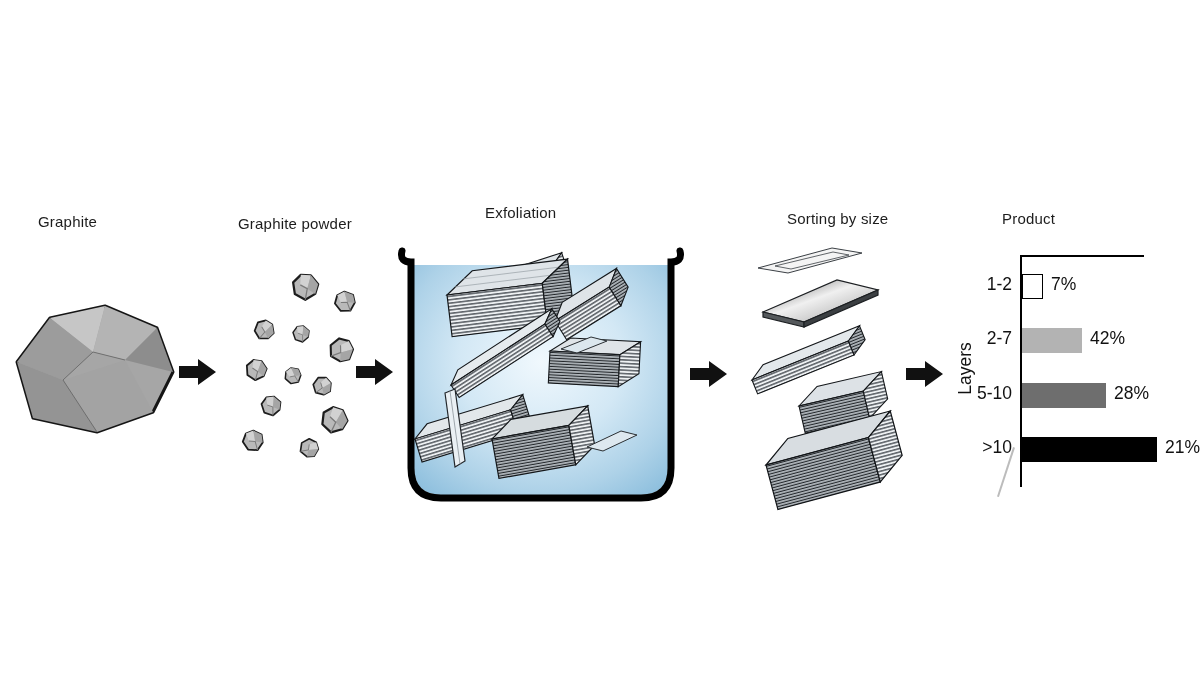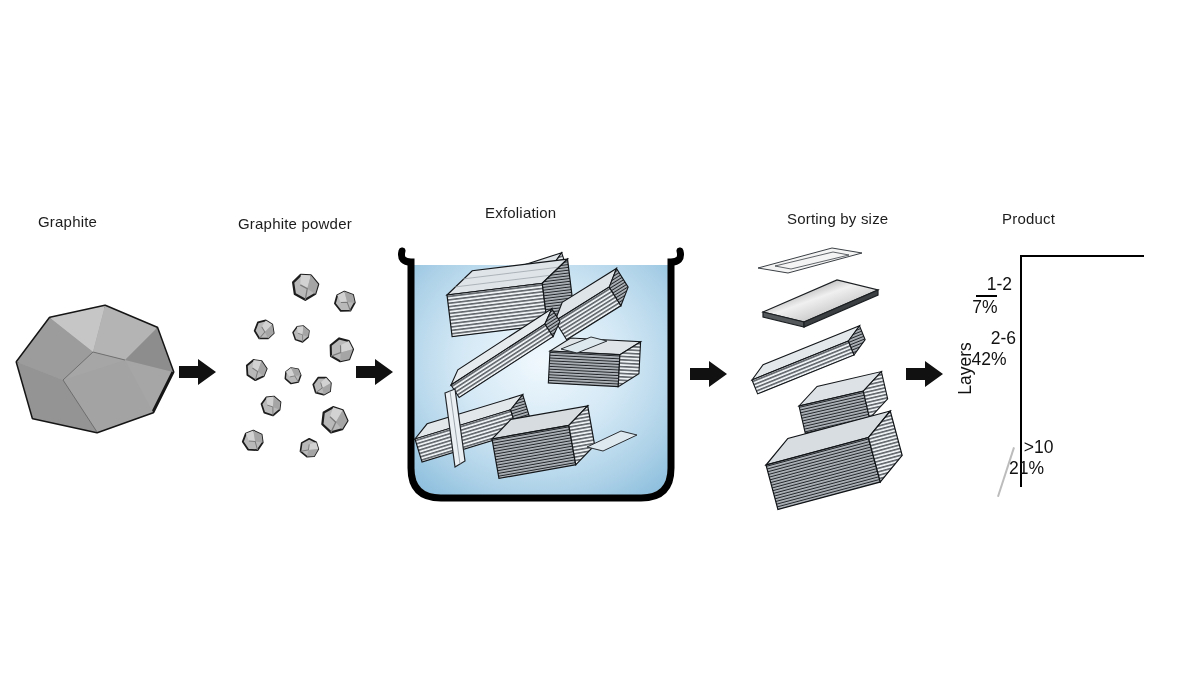--- a/index.html
+++ b/index.html
@@ -8,21 +8,21 @@
     position:relative; width:1200px; height:676px; background:#ffffff;
     font-family:"Liberation Sans", sans-serif; color:#1a1a1a; overflow:hidden;
   }
   .abs { position:absolute; }
   .step-label {
     position:absolute; font-size:15px; font-weight:500; letter-spacing:.2px;
     color:#1c1c1c; white-space:nowrap;
   }
   
   .chart { position:absolute; }
-  .crow { position:absolute; left:0; display:flex; align-items:center; height:26px;flex-direction:column; }
+  .crow { position:absolute; left:0; display:flex; align-items:flex-start; height:26px; }
   .cat { width:62px; text-align:right; font-size:17.5px; color:#111; }
   .bar { margin-left:10px; height:25px; }
   [data-bar="0"] { border:1.6px solid #000; }
   .pct { margin-left:8px; font-size:17.5px; color:#111; }
   .axis-v { position:absolute; left:70px; top:12px; width:2px; height:232px; background:#000; }
   .axis-h { position:absolute; left:70px; top:12px; width:124px; height:2px; background:#000; }
   .axis-diag { position:absolute; left:55px; top:203px; width:1.5px; height:52px; background:#bcbcbc; transform:rotate(18deg); }
   .ylabel { position:absolute; left:-12px; top:115px; width:54px; text-align:center; font-size:17.5px; color:#111; transform:rotate(-90deg); }
 </style>
 </head>
@@ -191,23 +191,28 @@
     <div class="axis-v"></div>
     <div class="axis-h"></div>
     <div class="axis-diag"></div>
 
     <div class="crow" style="top:31px">
       <span class="cat">1-2</span>
       <div class="bar" data-bar="0" style="width: 21px; background: rgb(255, 255, 255);"></div>
       <span class="pct">7%</span>
     </div>
     <div class="crow" style="top:85px">
-      <span class="cat">2-6</span>
+      <span class="cat">2-7</span>
       <div class="bar" data-bar="1" style="width: 60px; background: rgb(179, 179, 179);"></div>
       <span class="pct">42%</span>
+    </div>
+    <div class="crow" style="top:140px">
+      <span class="cat">5-10</span>
+      <div class="bar" data-bar="2" style="width: 84px; background: rgb(110, 110, 110);"></div>
+      <span class="pct">28%</span>
     </div>
     <div class="crow" style="top:194px">
       <span class="cat">&gt;10</span>
       <div class="bar" data-bar="3" style="width: 135px; background: rgb(0, 0, 0);"></div>
       <span class="pct">21%</span>
     </div>
   </div>
 
 </div>
 

